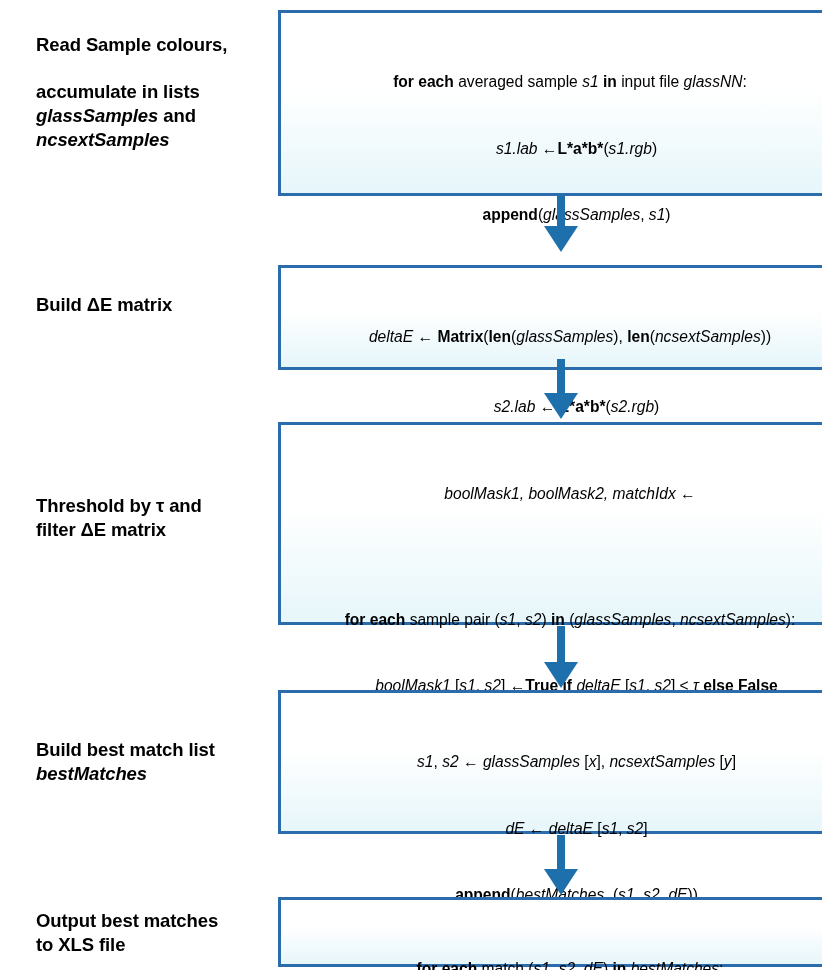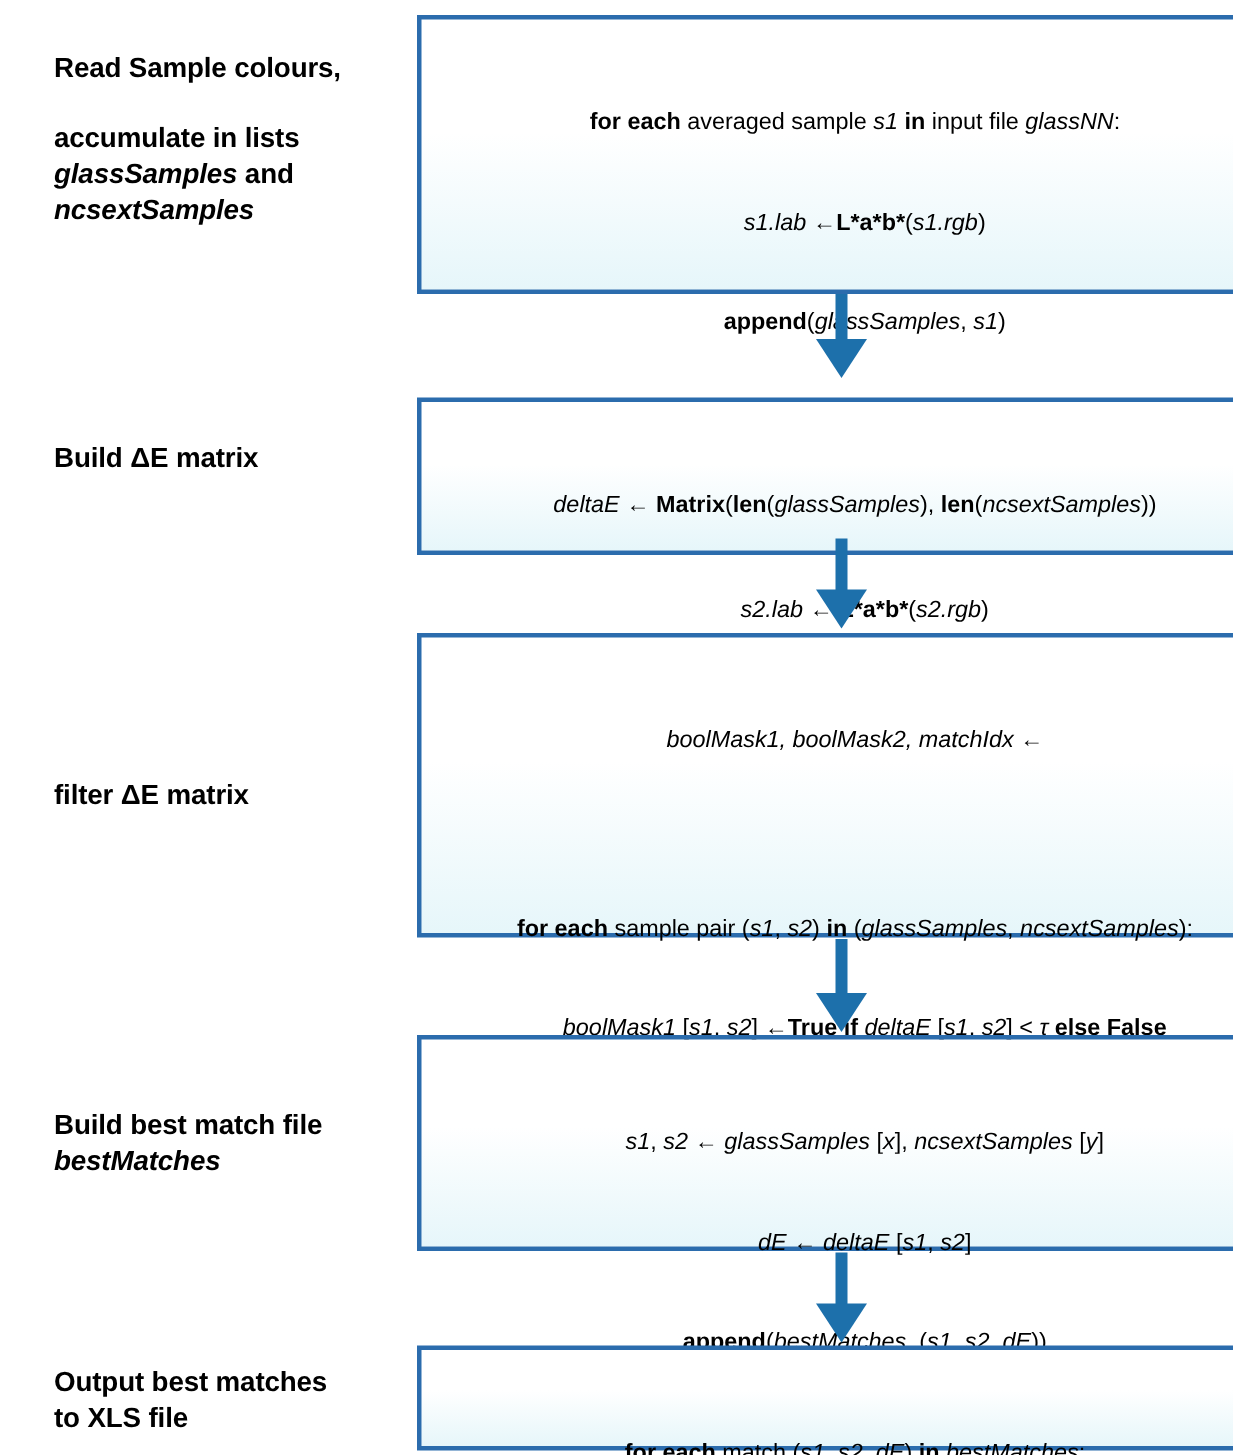--- a/index.html
+++ b/index.html
@@ -137,21 +137,21 @@
     </div>
   </div>
 
   <div class="arrow" style="top:359px;height:62px;">
     <div class="shaft" style="height:36px;"></div>
     <div class="head" style="top:34px;"></div>
   </div>
 
   <div class="stage" style="top:422px;">
     <div class="caption" style="top:72px;">
-      <br>
+      <span>Threshold by τ and</span><br>
       <span>filter ΔE matrix</span>
     </div>
     <div class="codebox" style="top:0px;height:203px;">
       <div class="code">
         <span class="ln"><span class="i">boolMask1, boolMask2, matchIdx</span><span class="n"> ←</span></span>
         <span class="gap"></span>
         <span class="ln"><span class="b">for each</span><span class="n"> sample pair (</span><span class="i">s1</span><span class="n">, </span><span class="i">s2</span><span class="n">) </span><span class="b">in</span><span class="n"> (</span><span class="i">glassSamples</span><span class="n">, </span><span class="i">ncsextSamples</span><span class="n">):</span></span>
         <span class="ln"><span class="n">   </span><span class="i">boolMask1</span><span class="n"> [</span><span class="i">s1</span><span class="n">, </span><span class="i">s2</span><span class="n">] ←</span><span class="b">True if</span><span class="n"> </span><span class="i">deltaE</span><span class="n"> [</span><span class="i">s1</span><span class="n">, </span><span class="i">s2</span><span class="n">] &lt; </span><span class="i">τ</span><span class="n"> </span><span class="b">else False</span></span>
         <span class="ln"><span class="n">   </span><span class="i">boolMask2</span><span class="n"> [</span><span class="i">s1</span><span class="n">, </span><span class="i">s2</span><span class="n">] ←</span><span class="b">True if</span><span class="n"> </span><span class="i">deltaE</span><span class="n"> [</span><span class="i">s1</span><span class="n">, </span><span class="i">s2</span><span class="n">] = </span><span class="b">min</span><span class="n">(</span><span class="i">deltaE</span><span class="n"> [:, </span><span class="i">s2</span><span class="n">])</span></span>
         <span class="ln"><span class="n">                      </span><span class="b">else False</span></span>
@@ -161,21 +161,21 @@
     </div>
   </div>
 
   <div class="arrow" style="top:626px;height:64px;">
     <div class="shaft" style="height:38px;"></div>
     <div class="head" style="top:36px;"></div>
   </div>
 
   <div class="stage" style="top:690px;">
     <div class="caption" style="top:48px;">
-      <span>Build best match file</span><br>
+      <span>Build best match list</span><br>
       <span class="it">bestMatches</span>
     </div>
     <div class="codebox" style="top:0px;height:144px;">
       <div class="code">
         <span class="ln"><span class="n">   </span><span class="i">s1</span><span class="n">, </span><span class="i">s2</span><span class="n"> ← </span><span class="i">glassSamples</span><span class="n"> [</span><span class="i">x</span><span class="n">], </span><span class="i">ncsextSamples</span><span class="n"> [</span><span class="i">y</span><span class="n">]</span></span>
         <span class="ln"><span class="n">   </span><span class="i">dE</span><span class="n"> ← </span><span class="i">deltaE</span><span class="n"> [</span><span class="i">s1</span><span class="n">, </span><span class="i">s2</span><span class="n">]</span></span>
         <span class="ln"><span class="n">   </span><span class="b">append</span><span class="n">(</span><span class="i">bestMatches</span><span class="n">, (</span><span class="i">s1</span><span class="n">, </span><span class="i">s2</span><span class="n">, </span><span class="i">dE</span><span class="n">))</span></span>
         
         
       </div>

